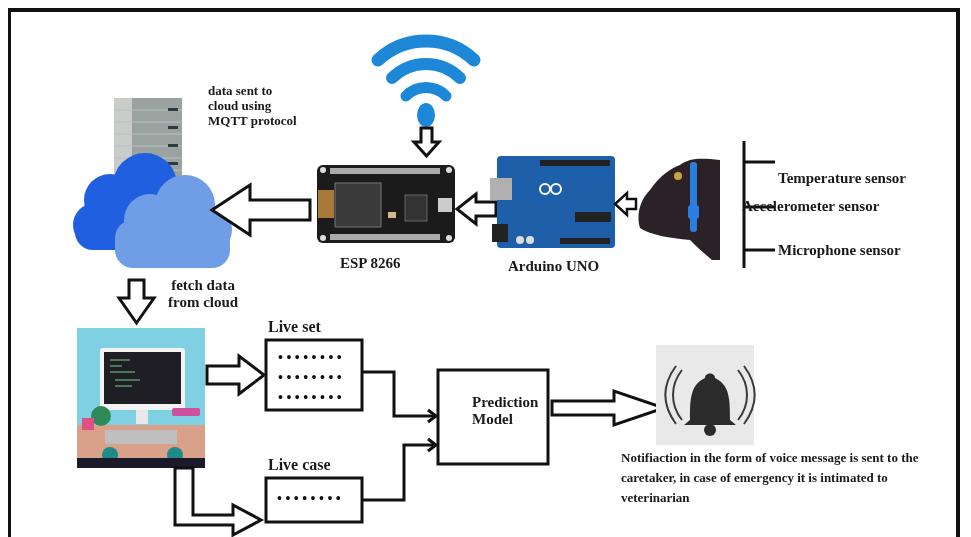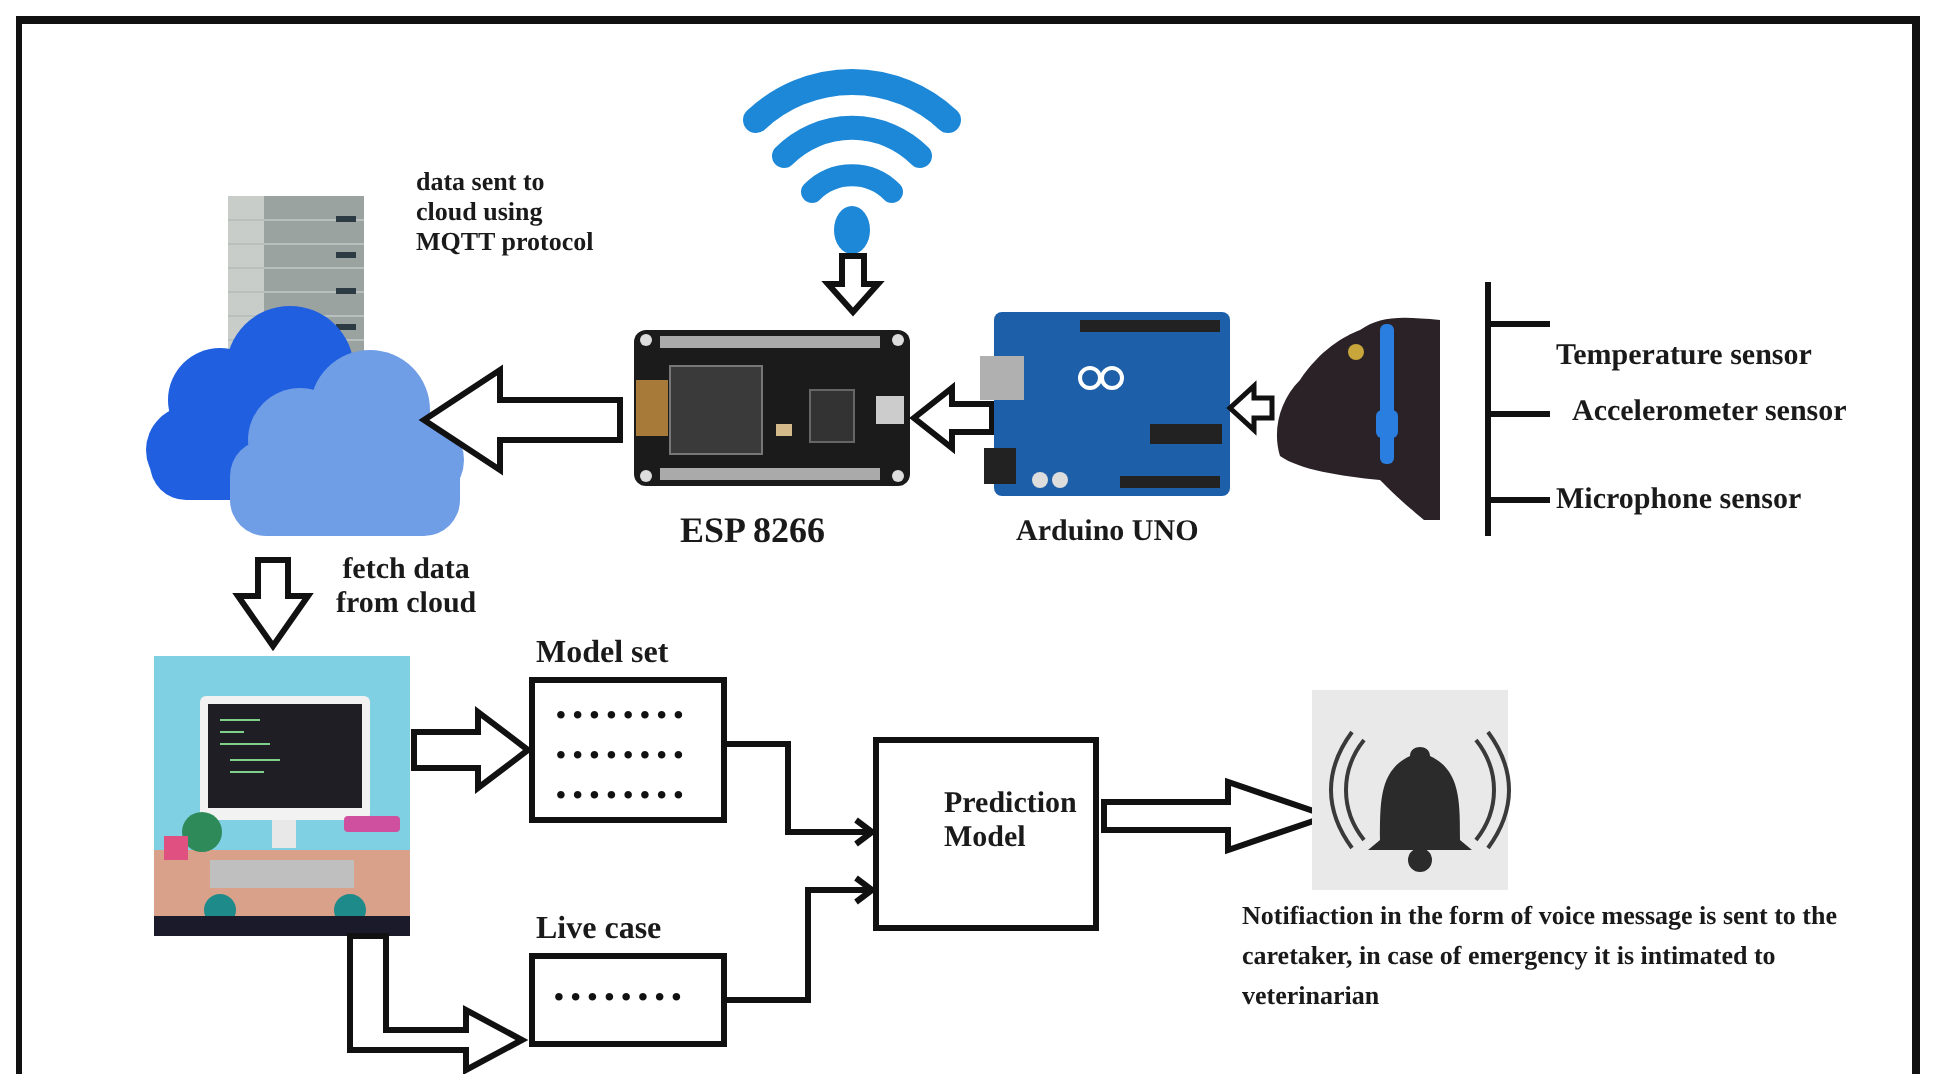--- a/index.html
+++ b/index.html
@@ -177,27 +177,27 @@
       <path d="M676,366 C662,385 662,405 676,424"></path>
       <path d="M738,370 C750,385 750,405 738,420"></path>
       <path d="M744,366 C758,385 758,405 744,424"></path>
     </g>
   </g>
 </svg>
 
 <div class="lbl" style="left:208px; top:84px; font-size:13px; white-space:pre;">data sent to
 cloud using
 MQTT protocol</div>
-<div class="lbl" style="left:340px; top:255px; font-size:18px;">ESP 8266</div>
+<div class="lbl" style="left:340px; top:255px; font-size:15px;">ESP 8266</div>
 <div class="lbl" style="left:508px; top:258px; font-size:15px;">Arduino UNO</div>
 
 <div class="lbl sensor-lbl" style="left:778px; top:170px;">Temperature sensor</div>
-<div class="lbl sensor-lbl" style="left:786px; top:198px;">Accelerometer sensor</div>
+<div class="lbl sensor-lbl" style="left:742px; top:198px;">Accelerometer sensor</div>
 <div class="lbl sensor-lbl" style="left:778px; top:242px;">Microphone sensor</div>
 
 <div class="lbl" style="left:168px; top:277px; font-size:15px; white-space:pre;text-align:center;">fetch data
 from cloud</div>
-<div class="lbl" style="left:268px; top:318px; font-size:16px;">Model set</div>
+<div class="lbl" style="left:268px; top:318px; font-size:16px;">Live set</div>
 <div class="lbl" style="left:268px; top:456px; font-size:16px;">Live case</div>
 <div class="lbl" style="left:458px; top:394px; font-size:15px; white-space:pre;margin-left:14px;">Prediction
 Model</div>
 
 <div class="lbl" style="left:621px; top:448px; width:300px; font-size:13px; line-height:20px;font-family:Liberation Serif, serif;">Notifiaction in the form of voice message is sent to the caretaker, in case of emergency it is intimated to veterinarian</div>
 
 </body></html>

